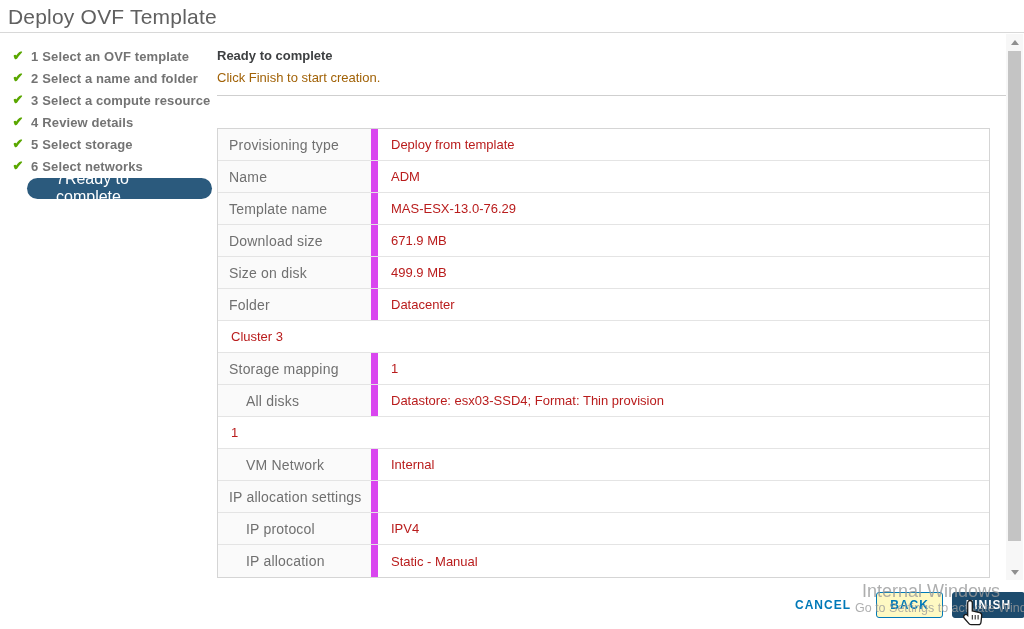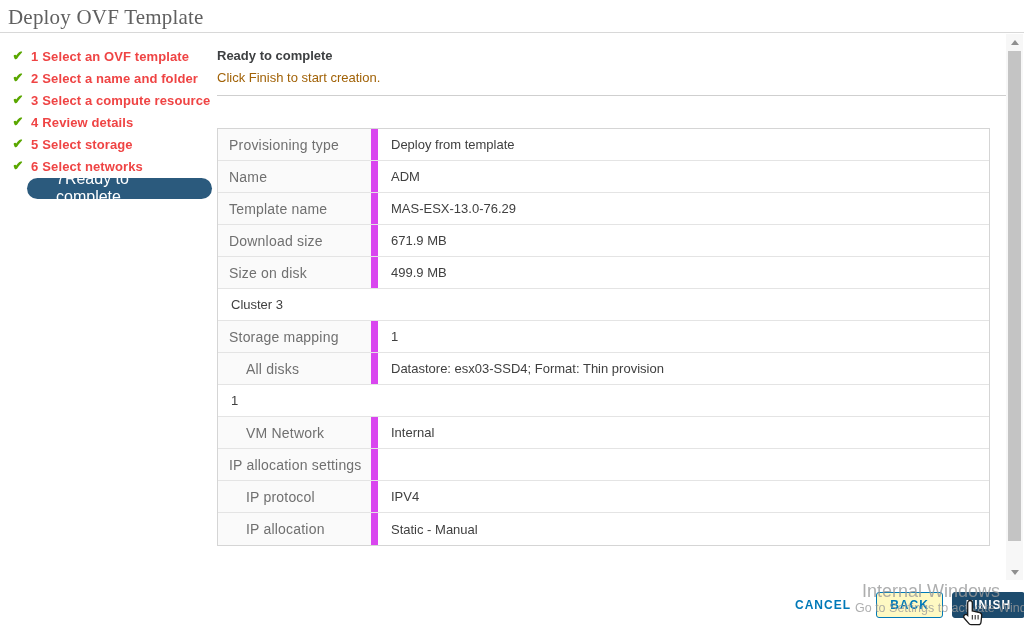--- a/index.html
+++ b/index.html
@@ -12,37 +12,37 @@
     color:#565656;
   }
 
   
   .titlebar {
     position:absolute; left:0; top:0; width:1024px; height:33px;
     border-bottom:1px solid #d8d8d8; background:#fff;
   }
   .titlebar .title {
     position:absolute; left:8px; top:5px;
-    font-size:21px; font-weight:400; color:#606060; letter-spacing:0.2px;font-family:Liberation Serif, serif;
+    font-size:21px; font-weight:400; color:#606060; letter-spacing:0.2px;
   }
 
   
   .sidebar {
     position:absolute; left:0; top:33px; width:212px; padding-top:12px;
   }
   .step {
     display:flex; align-items:center; height:22px; cursor:pointer;
   }
   .step .check {
     width:16px; margin-left:10px; margin-right:5px;
     color:var(--check-green,#5aa700); font-size:13px; font-weight:bold;
     text-align:center; line-height:22px;
   }
   .step .step-text {
-    font-size:13px; font-weight:bold; color:#ef4444; letter-spacing:0.1px;
+    font-size:13px; font-weight:bold; color:#737373; letter-spacing:0.1px;
     white-space:nowrap;
   }
   .step .step-text .num { margin-right:4px; }
   .step-active-row { height:22px; display:flex; align-items:center; }
   .step-pill {
     margin-left:27px; height:21px; display:flex; align-items:center;
     background:var(--active-step-bg,#2b5a7d); border-radius:11px;
     padding:0 29px; cursor:default;
   }
   .step-pill .step-text { color:#ffffff; }
@@ -70,21 +70,21 @@
   }
   .trow:last-child { border-bottom:none; }
   .tlabel {
     width:160px; background:#fafafa; border-right:7px solid #d946ef;
     display:flex; align-items:center; padding-left:11px;
     font-size:14px; font-weight:normal; color:#707070; letter-spacing:0.2px;
   }
   .tlabel.indent { padding-left:28px; }
   .tvalue {
     flex:1; display:flex; align-items:center; padding-left:13px;
-    font-size:13px; color:#404040;
+    font-size:13px; color:#b91c1c;
   }
 
   
   .scrollbar {
     position:absolute; left:1006px; top:34px; width:17px; height:546px;
     background:#f7f7f7;
   }
   .scroll-arrow {
     position:absolute; left:0; width:17px; height:16px;
     display:flex; align-items:center; justify-content:center; cursor:pointer;
@@ -203,20 +203,24 @@
     </div>
     <div class="trow">
       <div class="tlabel">Download size</div>
       <div class="tvalue">671.9 MB</div>
     </div>
     <div class="trow">
       <div class="tlabel">Size on disk</div>
       <div class="tvalue">499.9 MB</div>
     </div>
     <div class="trow">
+      <div class="tlabel">Folder</div>
+      <div class="tvalue">Datacenter</div>
+    </div>
+    <div class="trow">
       <div class="tvalue">Cluster 3</div>
     </div>
     <div class="trow">
       <div class="tlabel">Storage mapping</div>
       <div class="tvalue">1</div>
     </div>
     <div class="trow">
       <div class="tlabel indent">All disks</div>
       <div class="tvalue">Datastore: esx03-SSD4; Format: Thin provision</div>
     </div>

